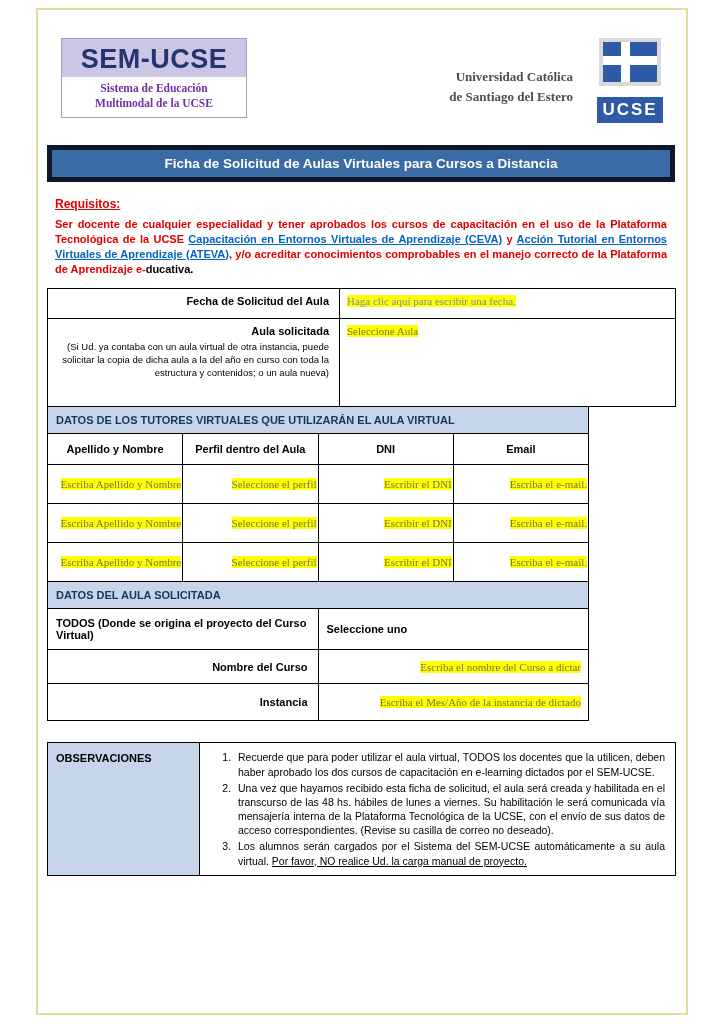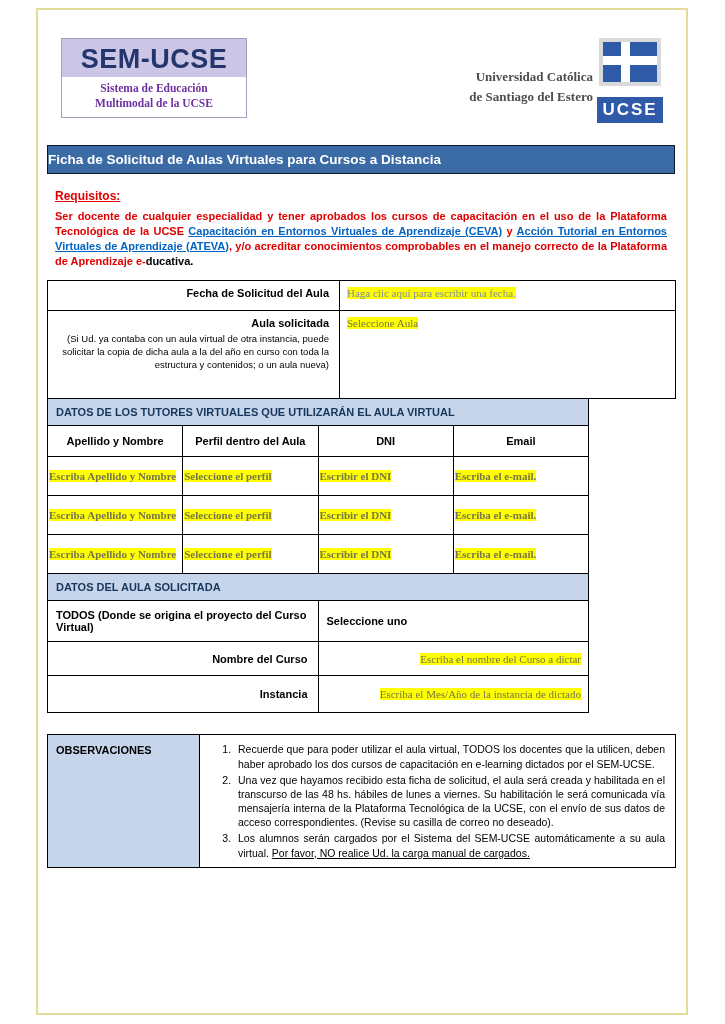--- a/index.html
+++ b/index.html
@@ -5,52 +5,52 @@
   html,body{margin:0;padding:0;background:#ffffff;}
   .page{position:relative;width:725px;height:1024px;background:#ffffff;font-family:"Liberation Sans",sans-serif;overflow:hidden;}
   .page-border{position:absolute;left:36px;top:8px;width:652px;height:1007px;border:2px solid #e3dc9a;box-sizing:border-box;pointer-events:none;}
   .content{position:absolute;left:47px;top:34px;width:628px;}
 
   
   .header{display:flex;justify-content:space-between;align-items:flex-start;margin:4px 2px 0 14px;}
   .sem-logo{border:1px solid #a89cc0;width:184px;text-align:center;background:#ffffff;}
   .sem-title{background:#cbc5e6;color:#23356c;font-family:Liberation Sans, sans-serif;font-weight:bold;font-size:27px;padding:5px 6px 2px;letter-spacing:.5px;}
   .sem-sub{color:#7030a0;font-family:"Liberation Serif",serif;font-weight:bold;font-size:11.5px;line-height:1.3;padding:4px 2px 6px;}
-  .right-logo{display:flex;align-items:flex-end;gap:4px;margin-right:10px;}
+  .right-logo{display:flex;align-items:flex-end;gap:24px;margin-right:10px;}
   .univ-text{color:#4d4d4d;font-family:"Liberation Serif",serif;font-weight:bold;font-size:13px;text-align:right;line-height:1.55;margin-bottom:16px;}
   .ucse-logo{width:66px;text-align:center;}
   .flag-card{background:#d9d9d9;padding:4px;display:inline-block;}
   .flag{position:relative;width:54px;height:40px;background:#2e5aa8;}
   .flag .v{position:absolute;left:18px;top:0;width:9px;height:100%;background:#ffffff;}
   .flag .h{position:absolute;left:0;top:14px;width:100%;height:9px;background:#ffffff;}
   .ucse-bar{margin-top:7px;background:#2e5aa8;color:#ffffff;font-weight:bold;font-size:17px;letter-spacing:2px;text-align:center;padding:3px 0;}
 
   
-  .title-bar{margin-top:22px;background:#3a6ba5;border:1px solid #0f172a;color:#ffffff;font-weight:bold;font-size:13.5px;text-align:left;padding:6px 0;}
+  .title-bar{margin-top:22px;background:#3a6ba5;border:5px solid #0f172a;color:#ffffff;font-weight:bold;font-size:13.5px;text-align:center;padding:6px 0;}
 
   
   .req-head{margin:15px 8px 0;color:#e00000;font-weight:bold;font-size:12px;text-decoration:underline;}
   .req-par{margin:6px 8px 0;color:#e00000;font-weight:bold;font-size:11px;line-height:1.35;text-align:justify;}
   .req-par a{color:#0563c1;text-decoration:underline;font-weight:bold;}
   .req-black{color:#000000;}
 
   
   table{border-collapse:collapse;width:542px;table-layout:fixed;}
   td,th{border:1px solid #000000;box-sizing:border-box;}
   .t2,.t3{margin-top:-1px;}
   .lbl{width:292px;text-align:right;padding:6px 10px;font-size:11px;font-weight:bold;vertical-align:top;color:#000;}
   .val{width:336px;padding:5px 7px;font-size:12px;vertical-align:top;text-align:left;}
   .row-fecha{height:30px;}
   .row-aula{height:88px;}
   .note{font-weight:normal;font-size:9.5px;line-height:1.35;margin-top:4px;color:#000;}
   .ph{background:#ffff00;font-family:"Liberation Serif",serif;font-size:11px;color:#76764a;cursor:pointer;}
   .ph-date{color:#7f8ba6;}
   .band{background:#c6d5ea;color:#17365d;font-weight:bold;font-size:11px;padding:7px 8px;text-align:left;}
   .tut-h{padding:9px 2px;font-size:11px;text-align:center;font-weight:bold;color:#000;}
-  .tut-c{height:39px;text-align:left;vertical-align:middle;font-size:12px;font-weight:bold;}
+  .tut-c{height:39px;text-align:right;vertical-align:middle;font-size:12px;}
   .c1{width:183px;} .c2{width:126px;} .c3{width:99px;} .c4{width:220px;}
   .sector-lbl{width:322px;font-weight:bold;font-size:11px;padding:8px;text-align:left;vertical-align:middle;color:#000;}
   .sector-val{width:306px;font-weight:bold;font-size:11px;padding:8px;text-align:left;vertical-align:middle;color:#000;}
   .lbl2{width:322px;text-align:right;padding:8px 10px;font-size:11px;font-weight:bold;vertical-align:middle;color:#000;}
   .val2{width:306px;padding:6px 7px;font-size:12px;vertical-align:middle;text-align:right;}
   .row-curso{height:34px;} .row-inst{height:37px;}
 
   
   .obs{margin-top:21px;border-radius:6px;}
   .obs-lbl{width:152px;background:#c6d5ea;vertical-align:top;font-weight:bold;font-size:11px;padding:9px 8px;text-align:left;color:#000;}
@@ -171,21 +171,21 @@
       </table>
 
     <table class="obs">
       <tbody>
           <tr>
         <td class="obs-lbl">OBSERVACIONES</td>
         <td class="obs-body">
           <ol>
             <li><span>Recuerde que para poder utilizar el aula virtual, TODOS los docentes que la utilicen, deben haber aprobado los dos cursos de capacitación en e-learning dictados por el SEM-UCSE.</span></li>
             <li><span>Una vez que hayamos recibido esta ficha de solicitud, el aula será creada y habilitada en el transcurso de las 48 hs. hábiles de lunes a viernes. Su habilitación le será comunicada vía mensajería interna de la Plataforma Tecnológica de la UCSE, con el envío de sus datos de acceso correspondientes. (Revise su casilla de correo no deseado).</span></li>
-            <li><span>Los alumnos serán cargados por el Sistema del SEM-UCSE automáticamente a su aula virtual. </span><span class="u">Por favor, NO realice Ud. la carga manual de cargados.</span></li>
+            <li><span>Los alumnos serán cargados por el Sistema del SEM-UCSE automáticamente a su aula virtual. </span><span class="u">Por favor, NO realice Ud. la carga manual de proyecto.</span></li>
           </ol>
         </td>
       </tr>
     </tbody>
       </table>
 
   </div>
 </div>
 
 </body></html>

